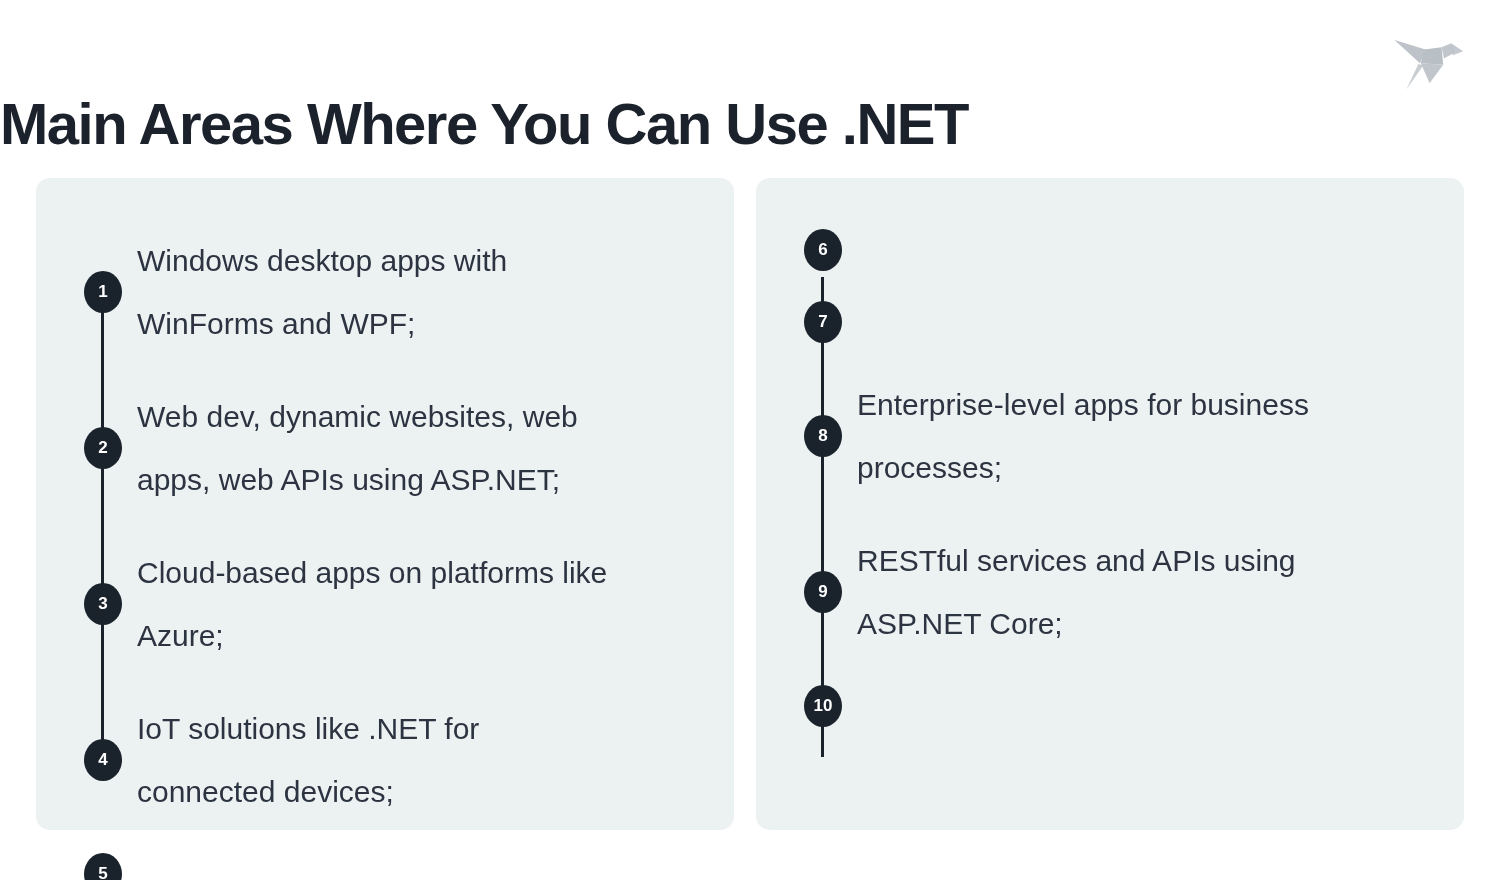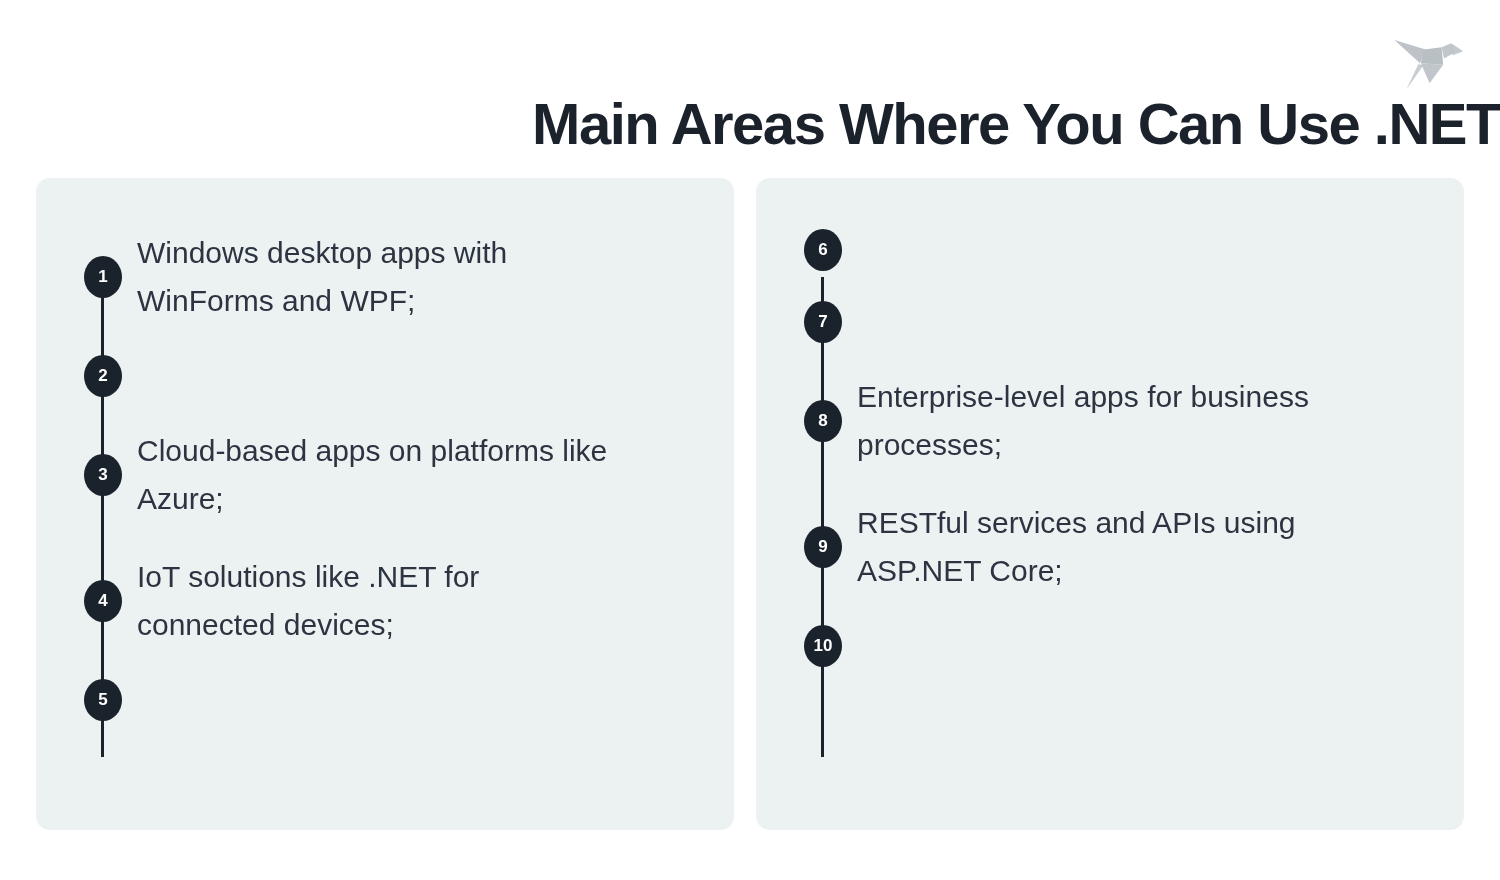--- a/index.html
+++ b/index.html
@@ -6,21 +6,21 @@
   body {
     width: 1500px; height: 880px;
     background: #ffffff;
     font-family: "Liberation Sans", sans-serif;
     position: relative;
     overflow: hidden;
   }
   .page-title {
     position: absolute;
     top: 50px; left: 0; width: 100%;
-    text-align: right;
+    text-align: left;
     font-size: 58px;
     line-height: 70px;
     font-weight: 800;
     letter-spacing: -1.5px;
     color: #1b222c;
   }
   .logo {
     position: absolute;
     top: 20px; right: 28px;
     width: 88px; height: 88px;
@@ -51,21 +51,21 @@
     width: 38px; height: 42px;
     border-radius: 50%;
     background: #1a222c;
     color: #ffffff;
     font-size: 17px;
     font-weight: 700;
     display: flex; align-items: center; justify-content: center;
   }
   .item-text {
     font-size: 30px;
-    line-height: 48px;
+    line-height: 63px;
     color: #2b3440;
     white-space: pre-line;
     max-width: 580px;
   }
 </style>
 </head>
 <body>
 
 <h1 class="page-title">Main Areas Where You Can Use .NET</h1>
 
@@ -84,20 +84,22 @@
   <div class="timeline-line"></div>
   <div class="items">
   <div class="item">
     <div class="badge">1</div>
     <div class="item-text">Windows desktop apps with
 WinForms and WPF;</div>
   </div>
 
   <div class="item">
     <div class="badge">2</div>
+    <div class="item-text">Web dev, dynamic websites, web
+apps, web APIs using ASP.NET;</div>
   </div>
 
   <div class="item">
     <div class="badge">3</div>
     <div class="item-text">Cloud-based apps on platforms like
 Azure;</div>
   </div>
 
   <div class="item">
     <div class="badge">4</div>

